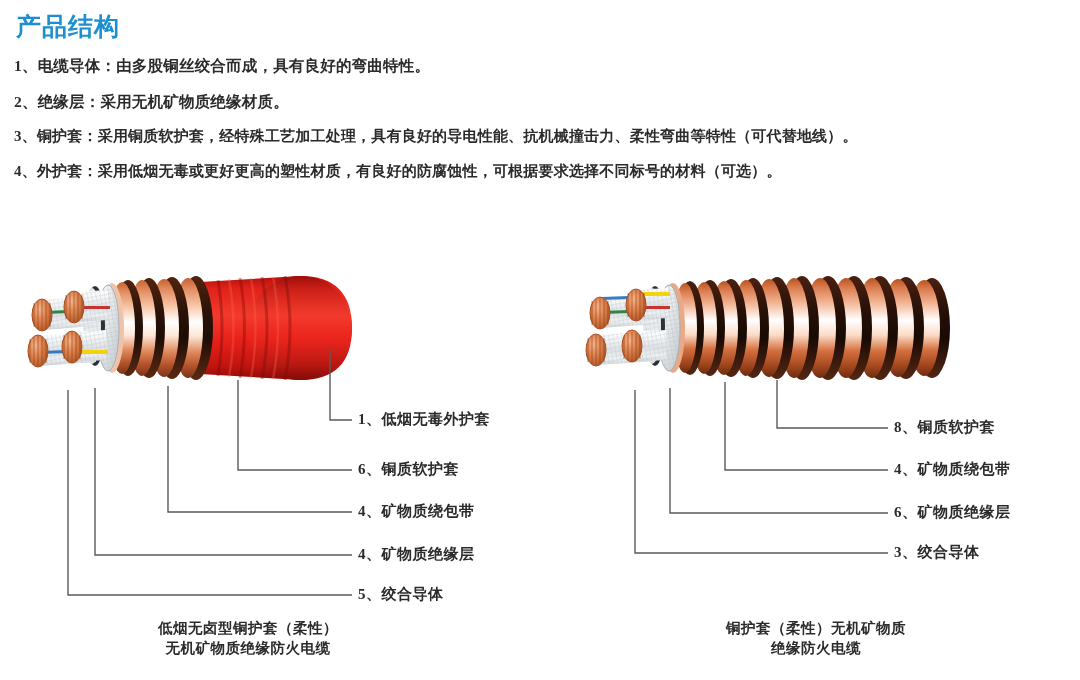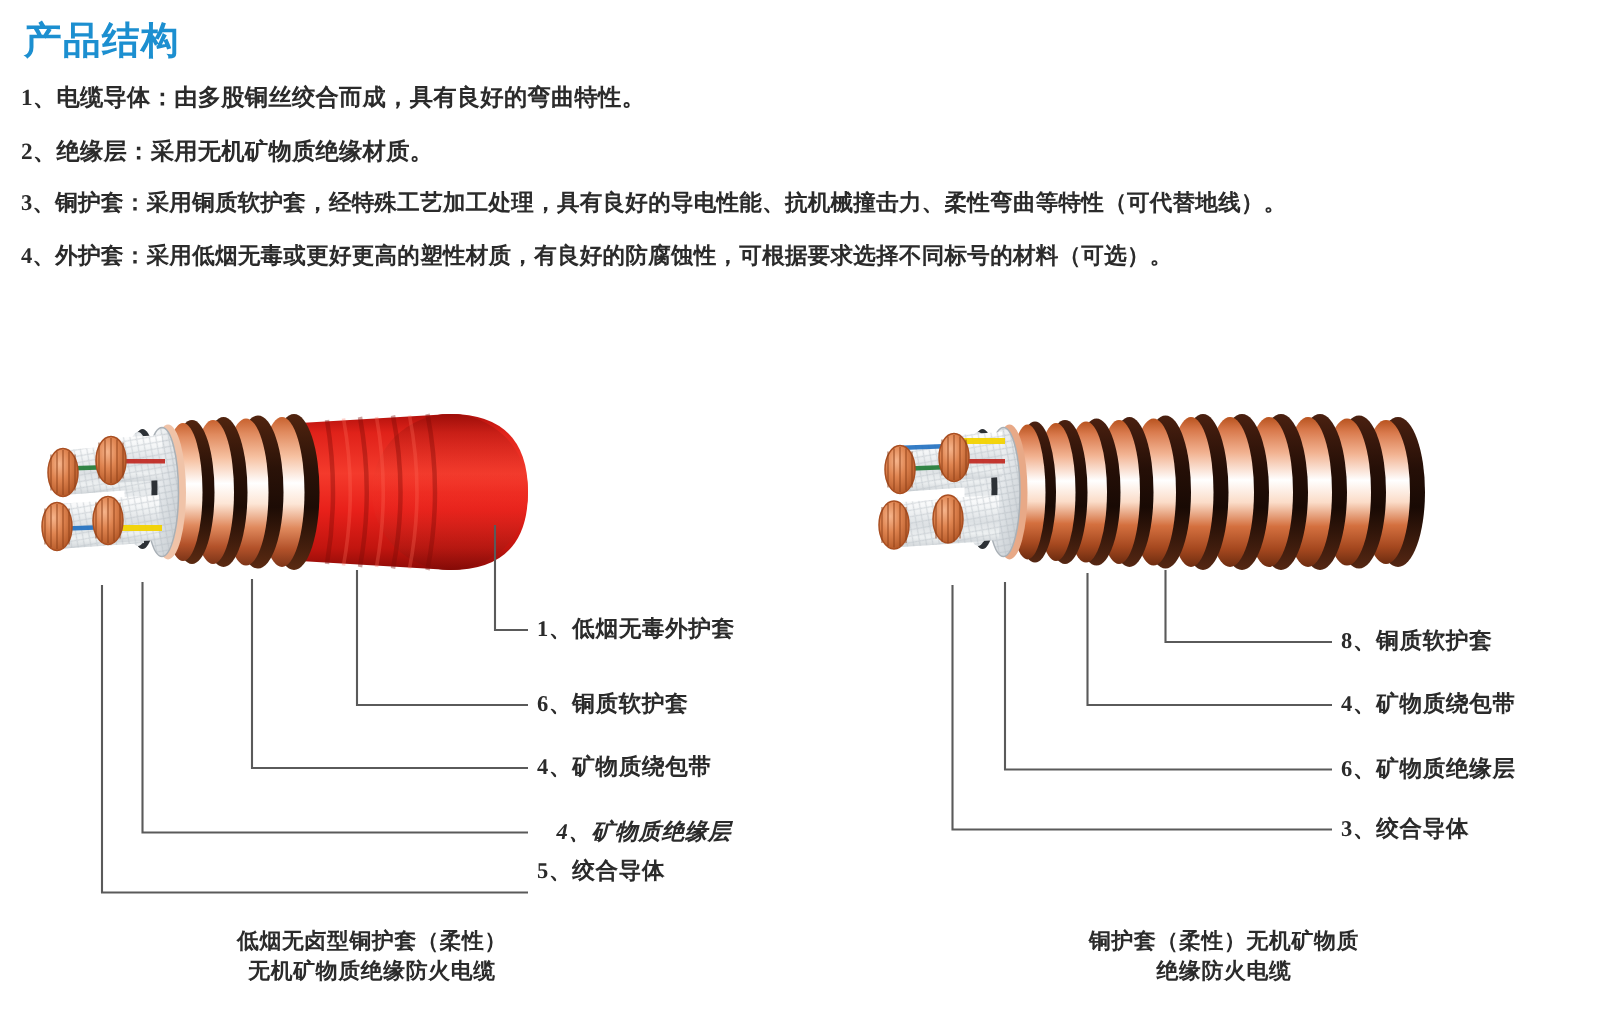--- a/index.html
+++ b/index.html
@@ -228,22 +228,22 @@
         <path d="M238,140 L238,230 L352,230"></path>
         <path d="M168,146 L168,272 L352,272"></path>
         <path d="M95,148 L95,315 L352,315"></path>
         <path d="M68,150 L68,355 L352,355"></path>
       </g>
     </svg>
 
     <div class="label" style="left:358px;top:170px;">1、低烟无毒外护套</div>
     <div class="label" style="left:358px;top:220px;">6、铜质软护套</div>
     <div class="label" style="left:358px;top:262px;">4、矿物质绕包带</div>
-    <div class="label" style="left:371px;top:305px;font-style:italic;">4、矿物质绝缘层</div>
-    <div class="label" style="left:358px;top:331px;">5、绞合导体</div>
+    <div class="label" style="left:358px;top:305px;">4、矿物质绝缘层</div>
+    <div class="label" style="left:358px;top:345px;">5、绞合导体</div>
 
     <div class="caption cap-l">
       <div>低烟无卤型铜护套（柔性）</div>
       <div>无机矿物质绝缘防火电缆</div>
     </div>
   </div>
 
   <div class="fig fig-right">
 
     <div class="cable-wrap">

